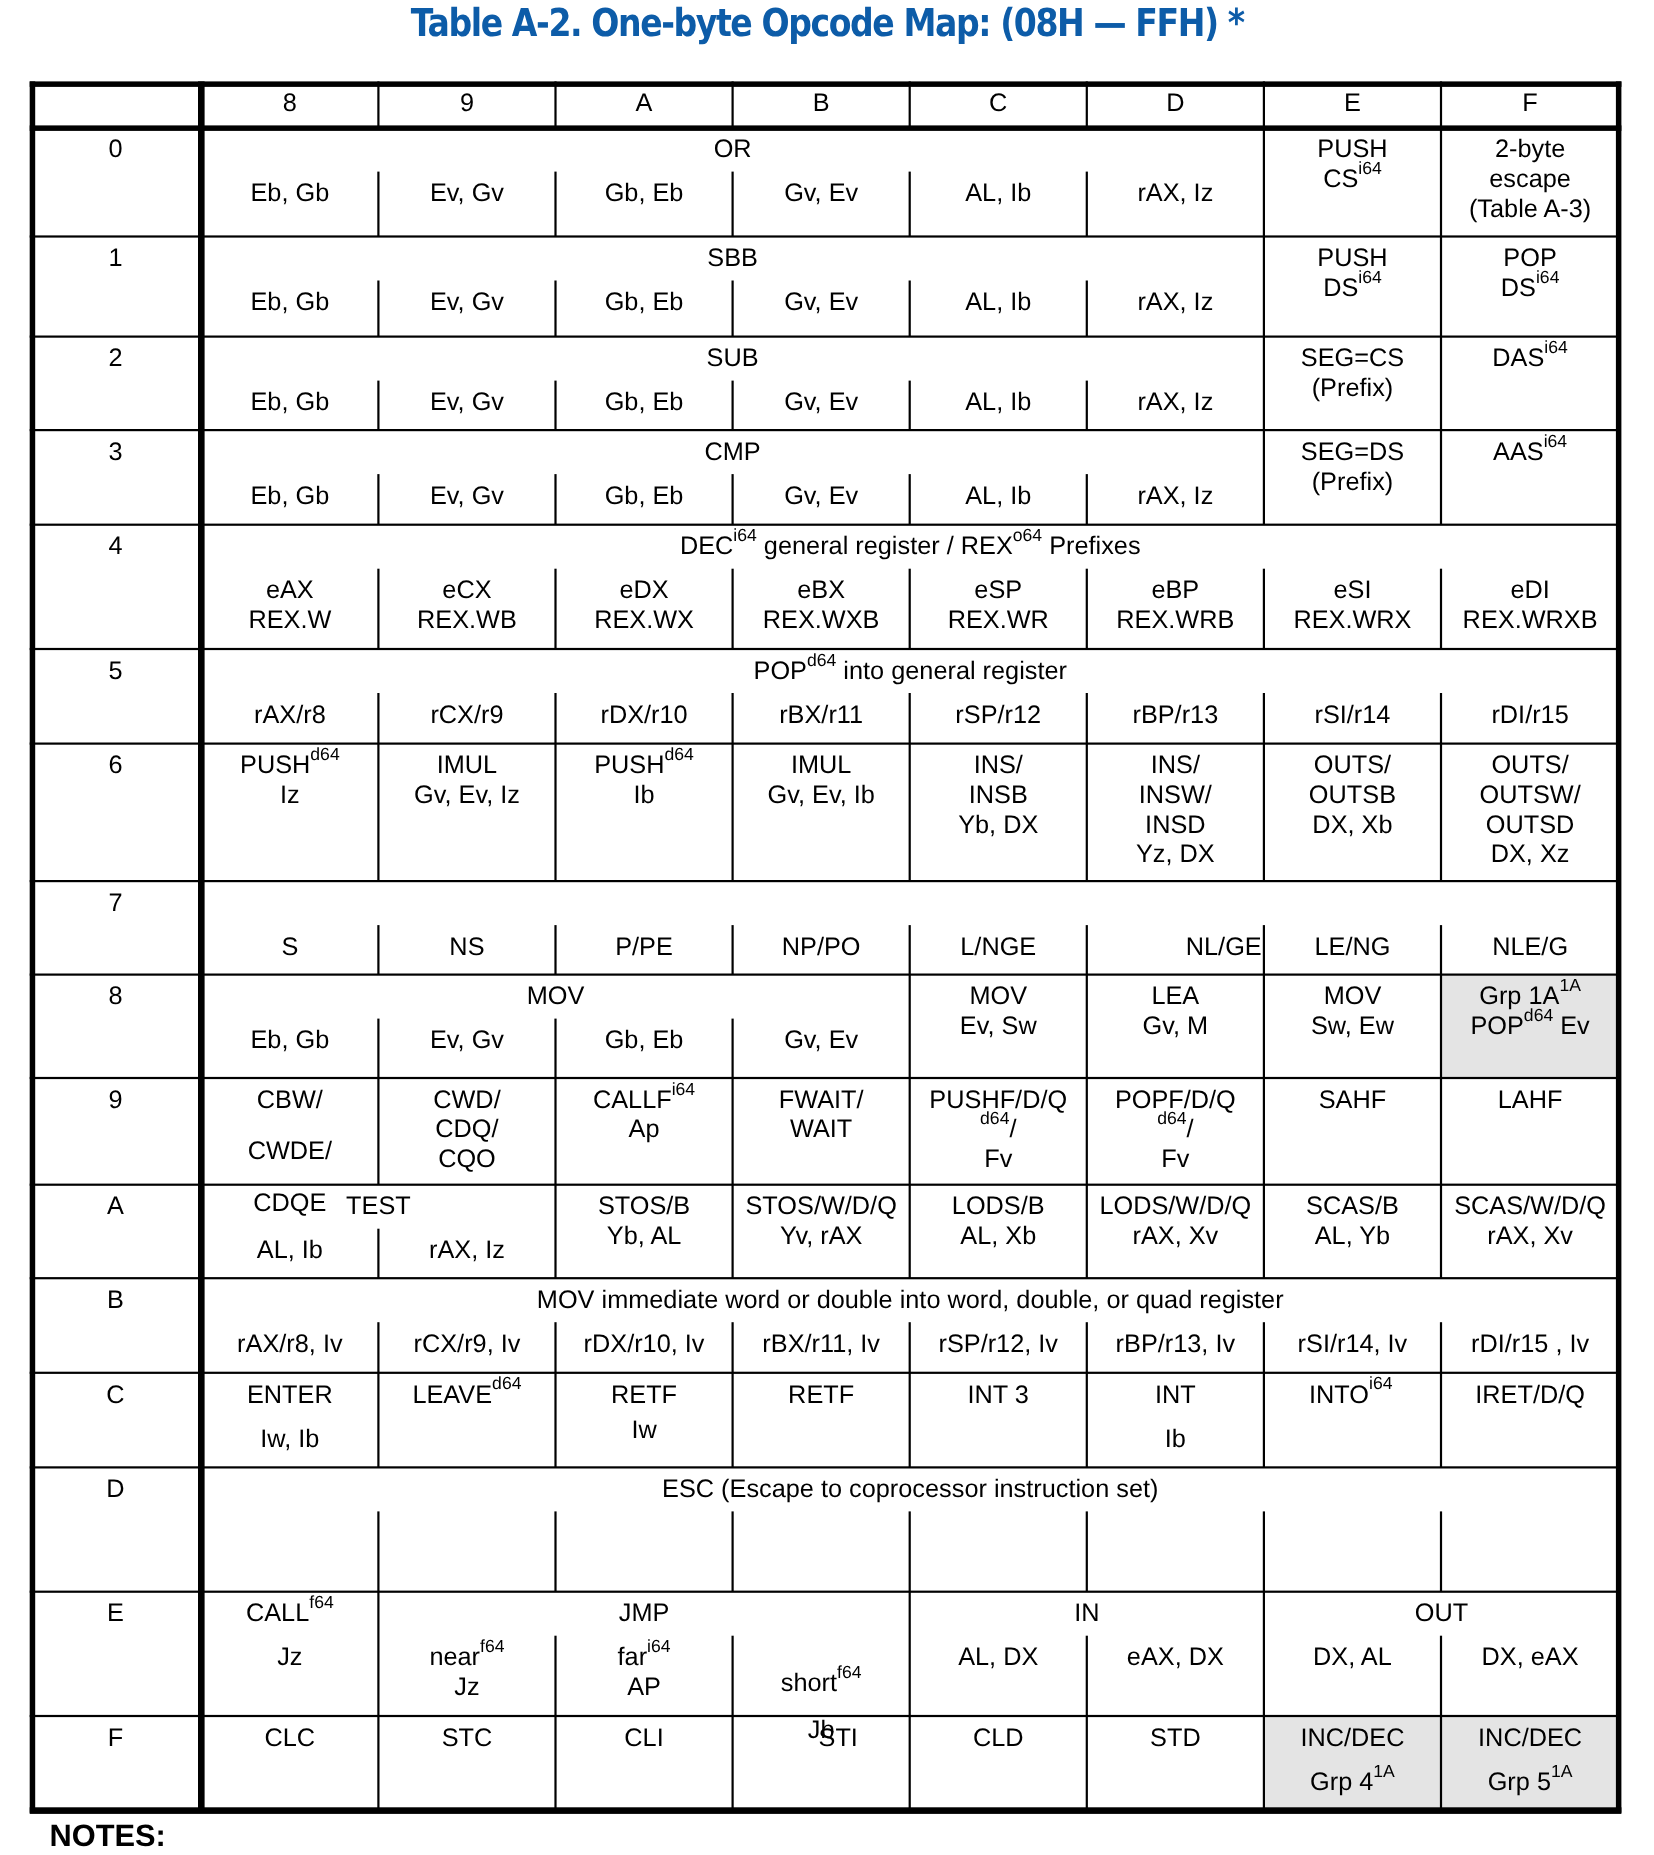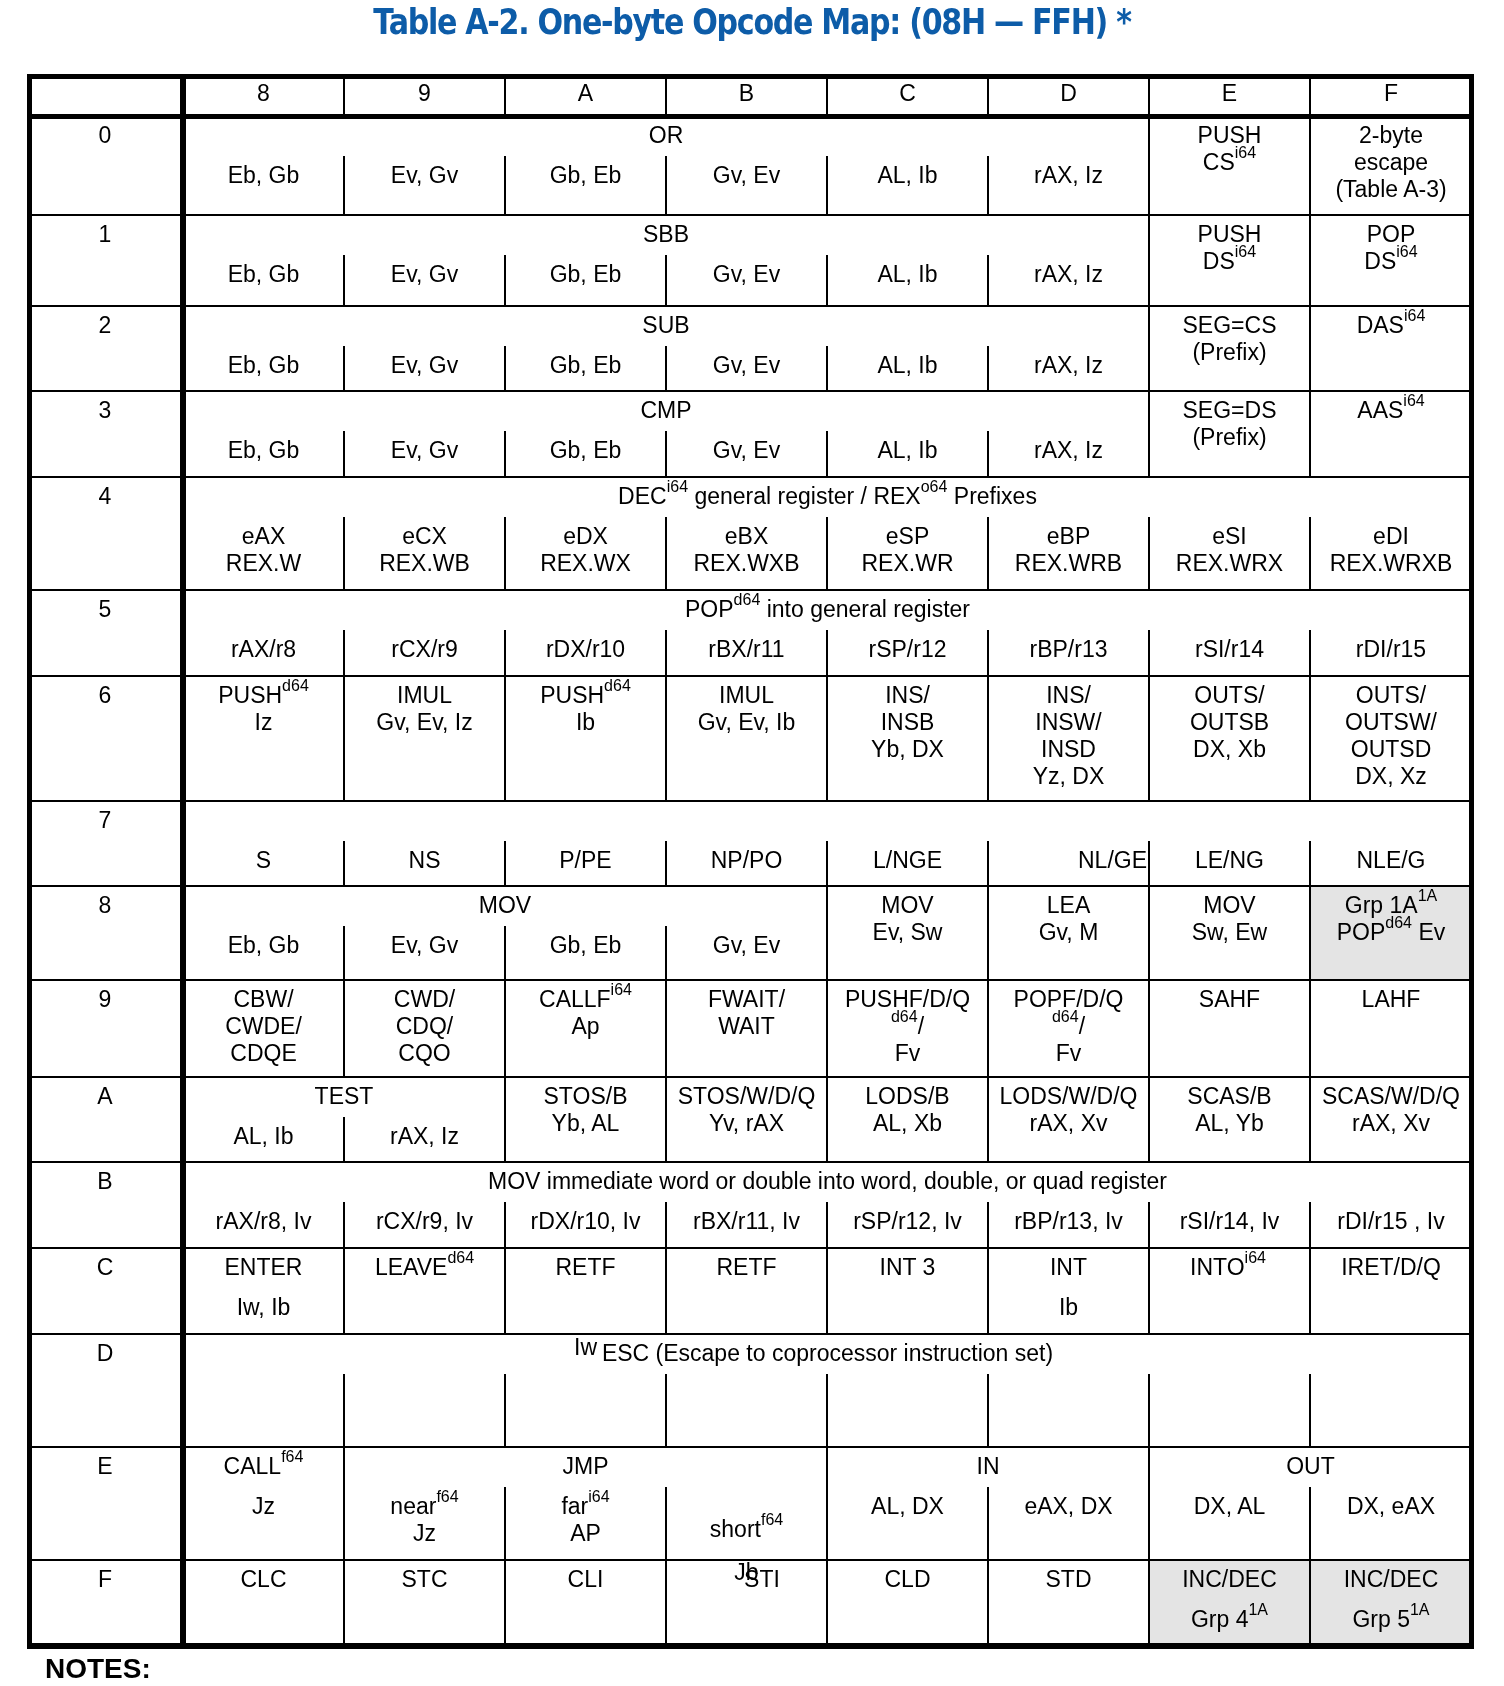--- a/index.html
+++ b/index.html
@@ -360,21 +360,21 @@
       <div><span>Gv, M</span></div>
     </div>
     <div class="cell" style="left: 1122px; width: 161px; top: 818px;">
       <div><span>MOV</span></div>
       <div><span>Sw, Ew</span></div>
     </div>
     <div class="cell" style="left: 1283px; width: 162px; top: 818px;">
       <div><span>Grp 1A</span><sup>1A</sup></div>
       <div><span>POP</span><sup>d64</sup><span> Ev</span></div>
     </div>
-    <div class="cell" style="left: 156px; width: 161px; top: 912px;">
+    <div class="cell" style="left: 156px; width: 161px; top: 912px; gap: 20px;">
       <div><span>CBW/</span></div>
       <div><span>CWDE/</span></div>
       <div><span>CDQE</span></div>
     </div>
     <div class="cell" style="left: 317px; width: 161px; top: 912px;">
       <div><span>CWD/</span></div>
       <div><span>CDQ/</span></div>
       <div><span>CQO</span></div>
     </div>
     <div class="cell" style="left: 478px; width: 161px; top: 912px;">
@@ -466,21 +466,21 @@
     </div>
     <div class="cell" style="left: 156px; width: 161px; top: 1220px;">
       <div><span>Iw, Ib</span></div>
     </div>
     <div class="cell" style="left: 317px; width: 161px; top: 1180px;">
       <div><span>LEAVE</span><sup>d64</sup></div>
     </div>
     <div class="cell" style="left: 478px; width: 161px; top: 1180px;">
       <div><span>RETF</span></div>
     </div>
-    <div class="cell" style="left: 478px; width: 161px; top: 1260px;">
+    <div class="cell" style="left: 478px; width: 161px; top: 1212px;">
       <div><span>Iw</span></div>
     </div>
     <div class="cell" style="left: 639px; width: 161px; top: 1180px;">
       <div><span>RETF</span></div>
     </div>
     <div class="cell" style="left: 800px; width: 161px; top: 1180px;">
       <div><span>INT 3</span></div>
     </div>
     <div class="cell" style="left: 961px; width: 161px; top: 1180px;">
       <div><span>INT</span></div>

